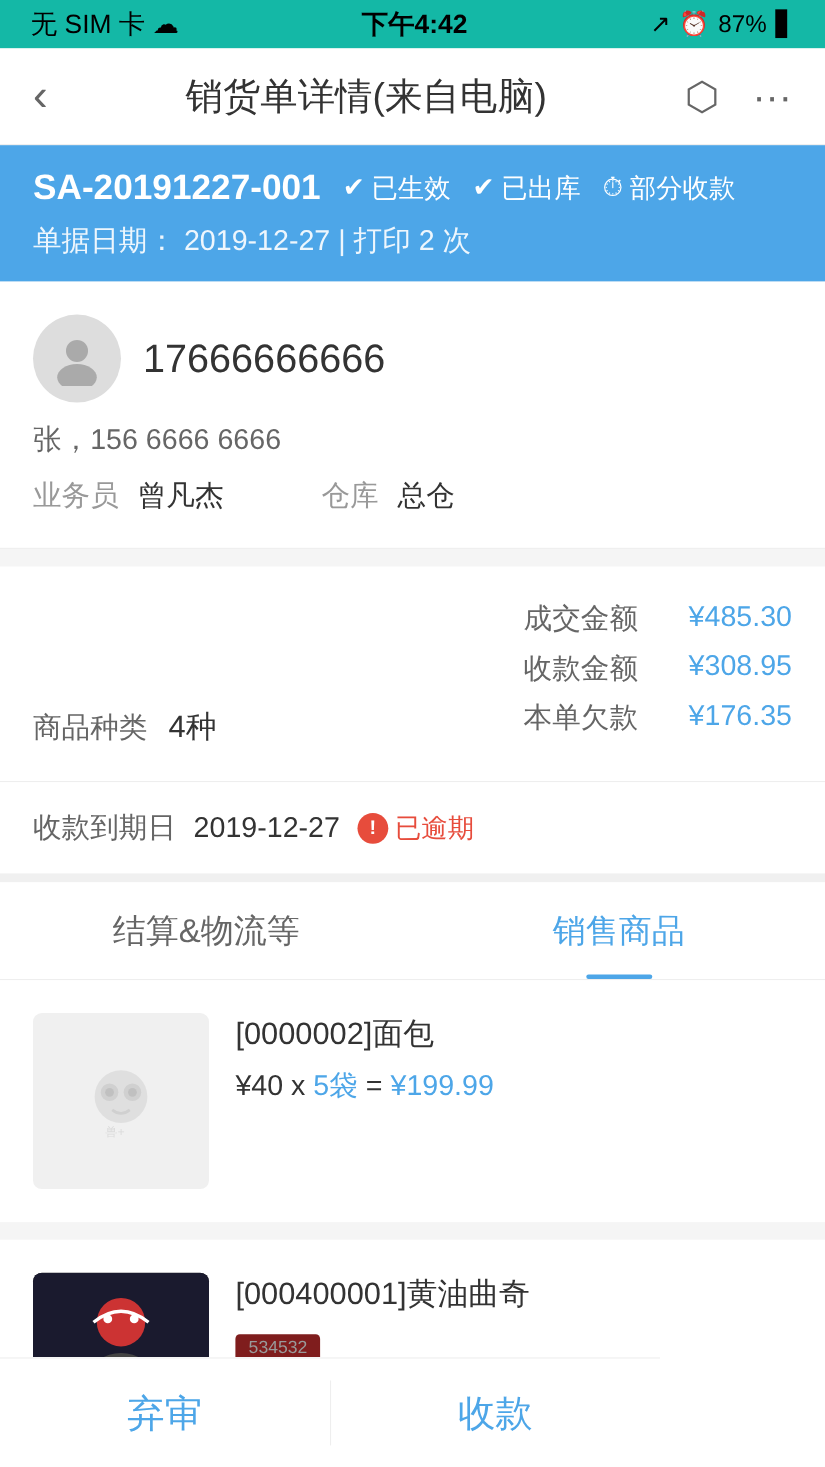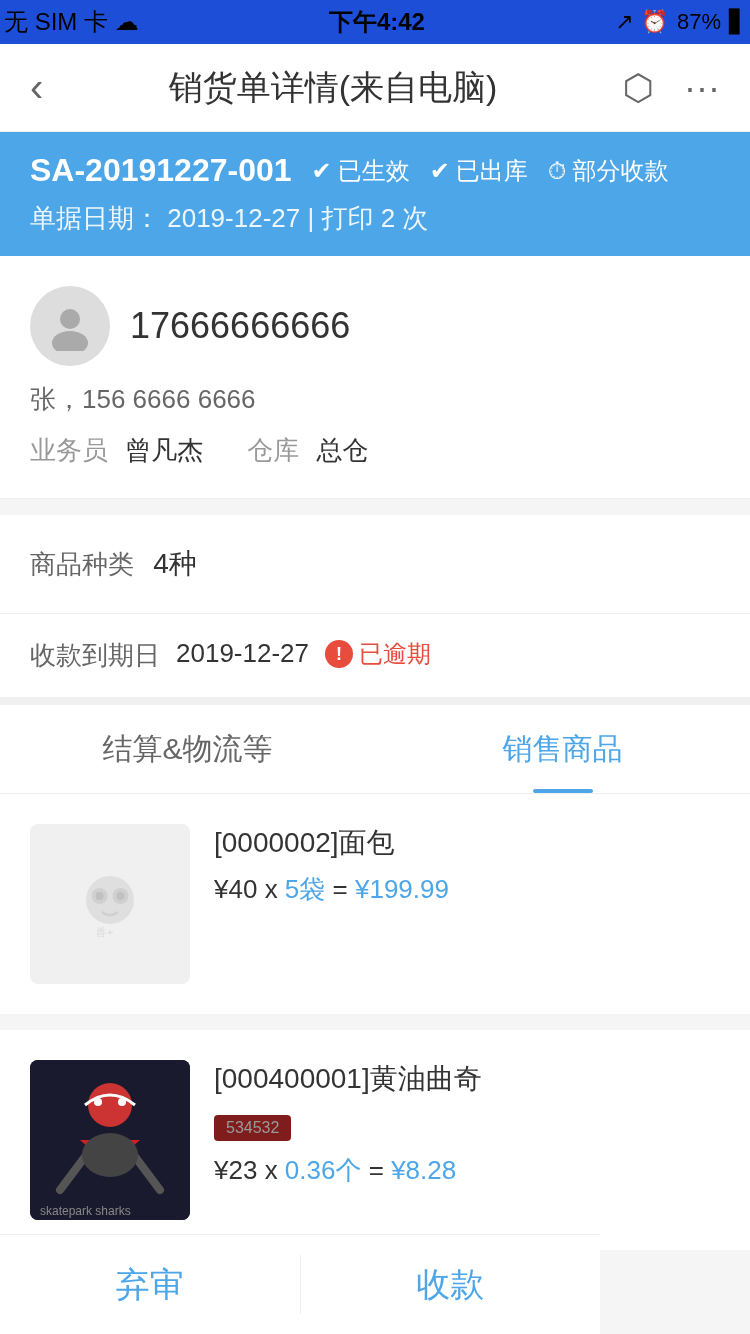--- a/index.html
+++ b/index.html
@@ -8,26 +8,26 @@
       font-family: -apple-system, "PingFang SC", "Helvetica Neue", sans-serif;
       background: #f5f5f5;
       width: 750px;
       min-height: 1334px;
       font-size: 28px;
       color: #333;
     }
 
     
     .status-bar {
-      background: #1d4ed8;
+      background: #14b8a6;
       height: 44px;
       display: flex;
       align-items: center;
       justify-content: space-between;
-      padding: 0 4px;
+      padding: 0 28px;
       font-size: 24px;
       color: #000;
       text-align: center;
     }
     .status-left { display: flex; align-items: center; gap: 10px; }
     .status-center { font-size: 24px; font-weight: 600; }
     .status-right { display: flex; align-items: center; gap: 8px; font-size: 22px; }
 
     
     .nav-bar {
@@ -92,21 +92,21 @@
       display: flex;
       align-items: center;
       justify-content: center;
       flex-shrink: 0;
     }
     .avatar svg { width: 50px; height: 50px; }
     .customer-name { font-size: 36px; font-weight: 500; color: #333; }
     .customer-sub { font-size: 26px; color: #666; margin-bottom: 16px; }
     .customer-meta {
       display: flex;
-      gap: 44px;
+      gap: 89px;
       font-size: 26px;
       color: #666;
     }
     .meta-label { color: #999; }
     .meta-value { color: #333; margin-left: 10px; }
 
     
     .stats-section {
       background: #fff;
       padding: 30px;
@@ -128,21 +128,21 @@
     }
     .stats-row-label { color: #666; }
     .stats-row-value { color: #4da6e8; min-width: 120px; text-align: right; }
 
     
     .due-section {
       background: #fff;
       padding: 24px 30px;
       margin-top: 0;
       display: flex;
-      align-items: flex-start;
+      align-items: center;
       gap: 16px;
       border-bottom: 8px solid #f0f0f0;
       font-size: 26px;
     }
     .due-label { color: #666; }
     .due-date { color: #333; }
     .overdue-badge {
       display: flex;
       align-items: center;
       gap: 6px;
@@ -337,20 +337,34 @@
       <span class="meta-value">总仓</span>
     </div>
   </div>
 </div>
 
 <div class="stats-section">
   <div class="stats-left">
     <span>商品种类</span>
     <span class="stats-count" style="margin-left:12px;">4种</span>
   </div>
+  <div class="stats-right">
+    <div class="stats-row">
+      <span class="stats-row-label">成交金额</span>
+      <span class="stats-row-value">¥485.30</span>
+    </div>
+    <div class="stats-row">
+      <span class="stats-row-label">收款金额</span>
+      <span class="stats-row-value">¥308.95</span>
+    </div>
+    <div class="stats-row">
+      <span class="stats-row-label">本单欠款</span>
+      <span class="stats-row-value">¥176.35</span>
+    </div>
+  </div>
 </div>
 
 <div class="due-section">
   <span class="due-label">收款到期日</span>
   <span class="due-date">2019-12-27</span>
   <div class="overdue-badge">
     <div class="overdue-dot">!</div>
     <span>已逾期</span>
   </div>
 </div>

